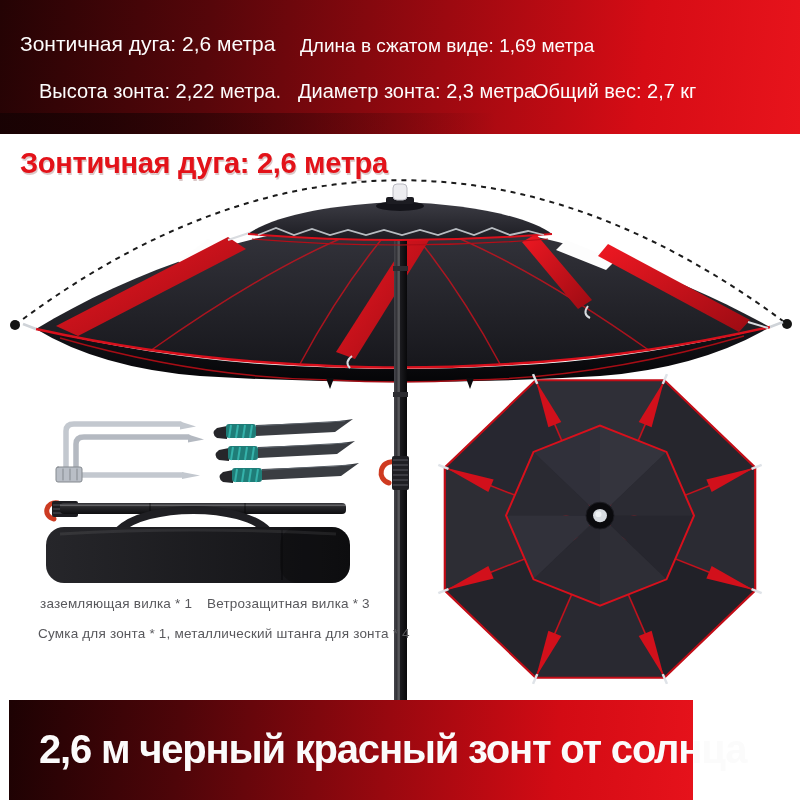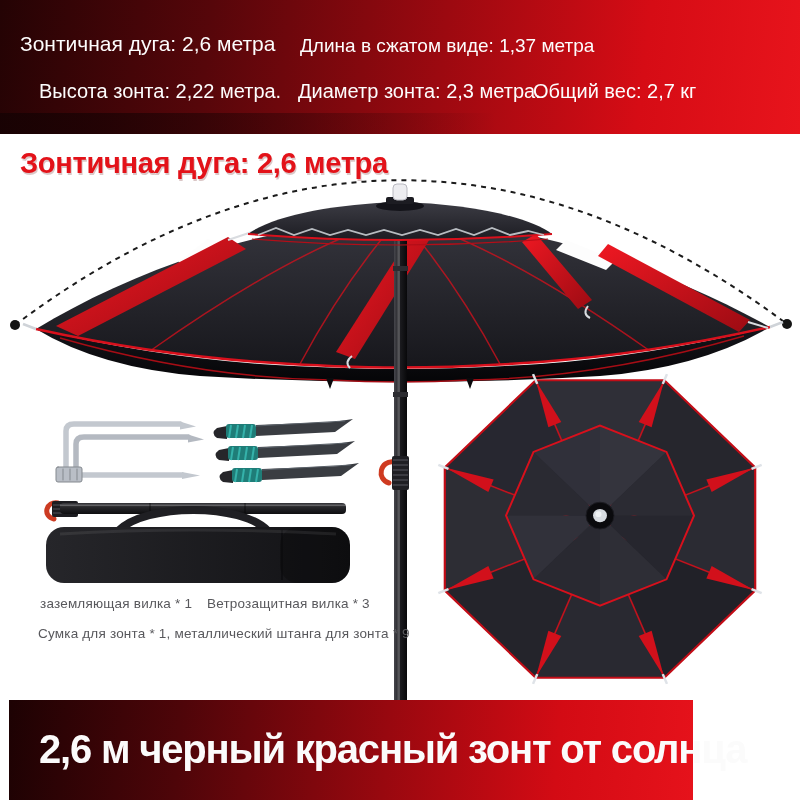--- a/index.html
+++ b/index.html
@@ -36,21 +36,21 @@
   .footer-banner .text{position:absolute;left:30px;top:0;line-height:98px;color:#fbfbfb;
       font-size:40px;font-weight:700;letter-spacing:-1.2px;white-space:nowrap;}
 </style>
 </head>
 <body>
 
 <div class="canvas">
 
   <div class="top-banner">
     <div class="spec spec-arc">Зонтичная дуга: 2,6 метра</div>
-    <div class="spec spec-compressed">Длина в сжатом виде: 1,37 метра</div>
+    <div class="spec spec-compressed">Длина в сжатом виде: 1,69 метра</div>
     <div class="spec spec-height">Высота зонта: 2,22 метра.</div>
     <div class="spec spec-diameter">Диаметр зонта: 2,3 метра.</div>
     <div class="spec spec-weight">Общий вес: 2,7 кг</div>
     <div class="shade"></div>
   </div>
 
   <div class="heading">Зонтичная дуга: 2,6 метра</div>
 
   <svg class="svg-side" width="800" height="560" viewBox="0 0 800 560">
     <defs>
@@ -305,19 +305,19 @@
         <polygon points="94,0 66.5,66.5 0,94 -66.5,66.5 -94,0 -66.5,-66.5 0,-94 66.5,-66.5" fill="none" stroke="#d8101c" stroke-width="2"></polygon>
         <circle cx="0" cy="0" r="14" fill="#0a0a0d" stroke="#1c1c22"></circle>
         <circle cx="0" cy="0" r="7" fill="#d7dbe0"></circle>
         <circle cx="-1.5" cy="-1.5" r="3" fill="#f4f6f8" opacity=".8"></circle>
       </g>
     </g>
   </svg>
 
   <div class="acc-label lab-fork">заземляющая вилка * 1</div>
   <div class="acc-label lab-wind">Ветрозащитная вилка * 3</div>
-  <div class="acc-label lab-bag">Сумка для зонта * 1, металлический штанга для зонта * 9</div>
+  <div class="acc-label lab-bag">Сумка для зонта * 1, металлический штанга для зонта * 4</div>
 
   <div class="footer-banner">
     <div class="text">2,6 м черный красный зонт от солнца</div>
   </div>
 
 </div>
 
 </body></html>

